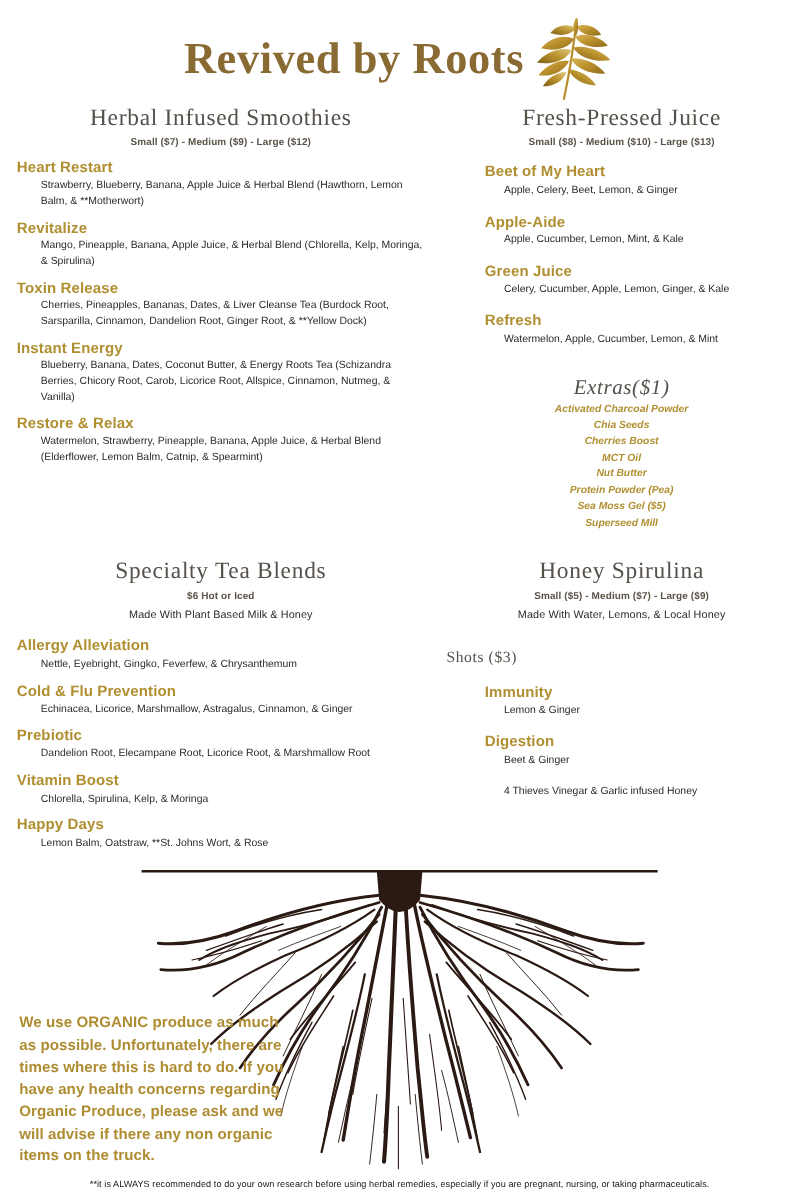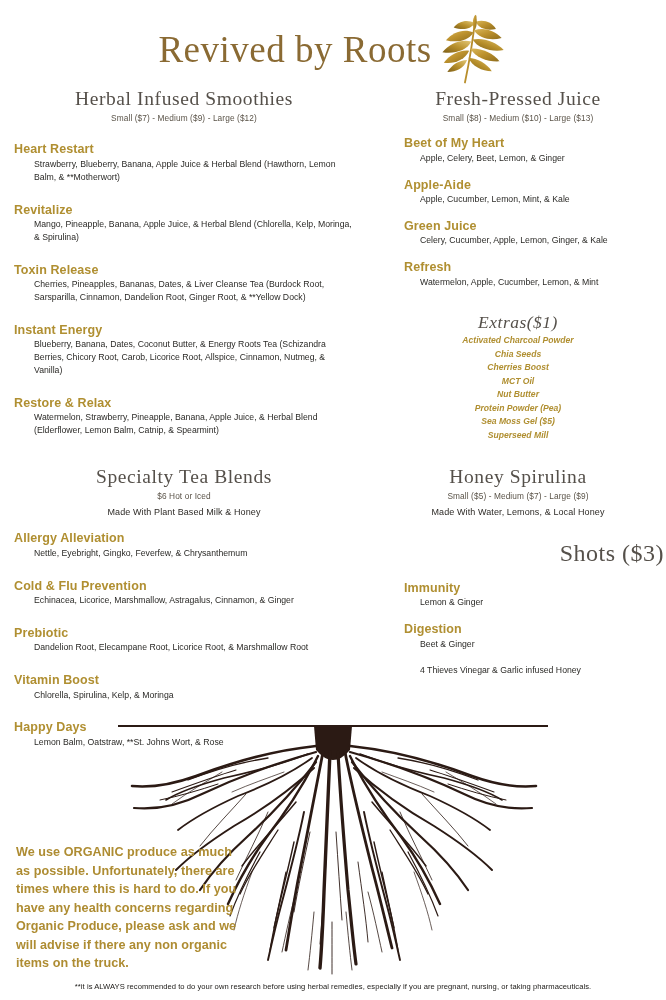--- a/index.html
+++ b/index.html
@@ -23,21 +23,21 @@
     left: 0;
     width: 666px;
     height: 78px;
     display: flex;
     align-items: center;
     justify-content: center;
   }
   .logo-text {
     font-family: "Liberation Serif", serif;
     font-size: 37px;
-    font-weight: 400;
+    font-weight: 700;
     letter-spacing: 0.5px;
     color: #8a6a33;
     line-height: 1;
     white-space: nowrap;
   }
   .logo-leaf {
     width: 72px;
     height: 74px;
     margin-left: 4px;
     flex: 0 0 auto;
@@ -56,35 +56,35 @@
     font-size: 19.5px;
     font-weight: 400;
     color: #55504a;
     text-align: center;
     letter-spacing: 0.6px;
     line-height: 1.15;
     white-space: nowrap;
   }
   .sec-sub {
     font-size: 8.3px;
-    font-weight: normal;
+    font-weight: bold;
     color: #5a5348;
     text-align: center;
     margin-top: 3px;
     letter-spacing: 0.1px;
   }
   .sec-sub2 {
     font-size: 9px;
     color: #2e2b27;
     text-align: center;
     margin-top: 6px;
     letter-spacing: 0.1px;
   }
 
-  .item { margin-top: 19px; }
+  .item { margin-top: 9px; }
   .item-name {
     font-size: 12.5px;
     font-weight: bold;
     color: #b08f31;
     letter-spacing: 0.1px;
     line-height: 1.15;
   }
   .item-desc {
     font-size: 8.7px;
     color: #2b2a27;
@@ -113,23 +113,23 @@
   .extras-list div {
     font-size: 8.6px;
     font-weight: bold;
     color: #b08f31;
     line-height: 1.58;
   }
 
   
   .shots-title {
     font-family: "Liberation Serif", serif;
-    font-size: 24px;
+    font-size: 13px;
     color: #55504a;
-    text-align: right;
+    text-align: left;
     letter-spacing: 0.5px;
   }
 
   
   .roots {
     position: absolute;
     left: 118px;
     top: 712px;
     width: 430px;
     height: 268px;

